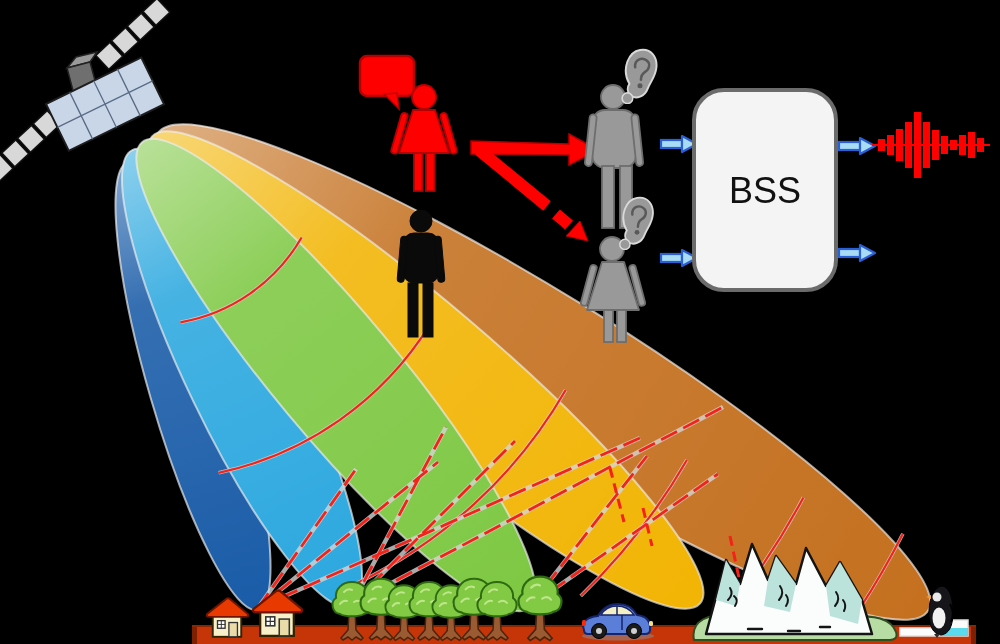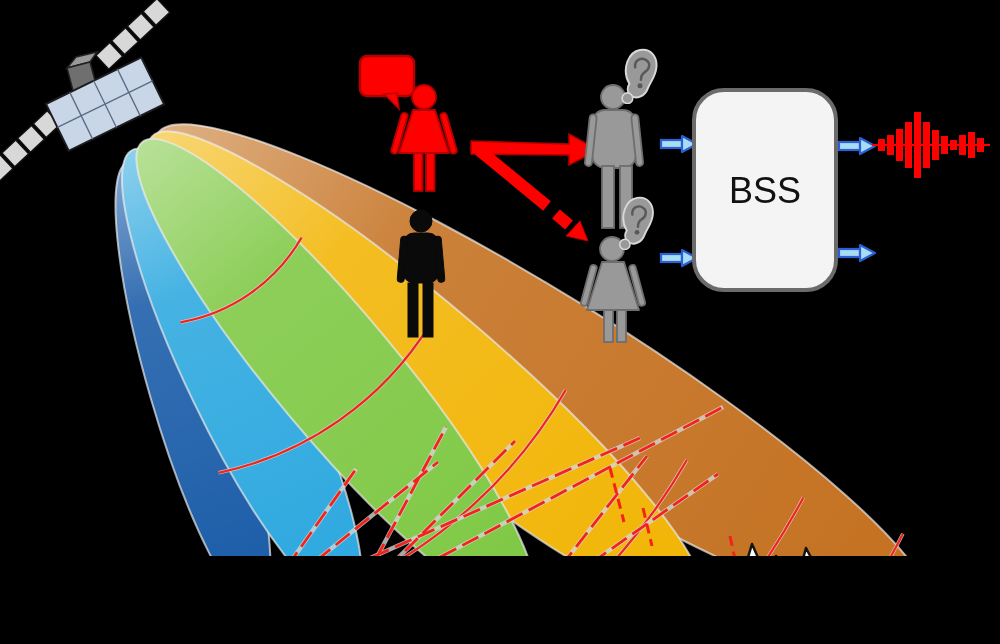--- a/index.html
+++ b/index.html
@@ -1,17 +1,17 @@
 <!DOCTYPE html>
 <html><head>
 <meta charset="utf-8">
 <style>
   html,body{margin:0;padding:0;background:#000;}
   body{font-family:"Liberation Sans", sans-serif;}
-  #stage{position:relative;width:1000px;height:556px;background:#000;overflow:hidden;}
+  #stage{position:relative;width:1000px;height:644px;background:#000;overflow:hidden;}
   svg{display:block;}
   text{font-family:"Liberation Sans", sans-serif;}
 </style>
 </head>
 <body>
 
 <div id="stage">
 <svg width="1000" height="644" viewBox="0 0 1000 644">
 
   <defs>

